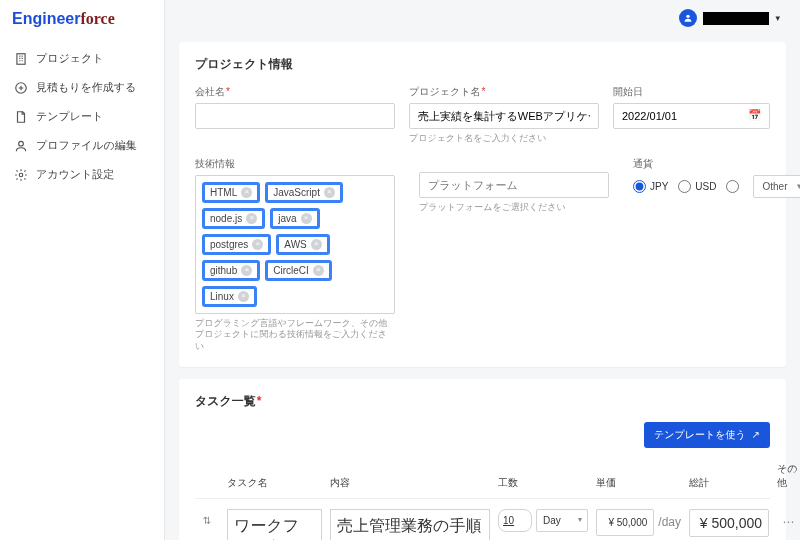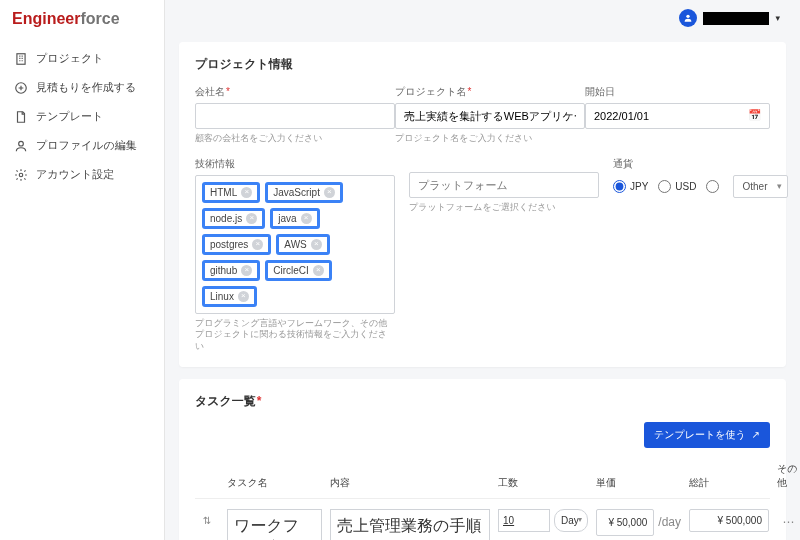--- a/index.html
+++ b/index.html
@@ -1,35 +1,35 @@
 <!DOCTYPE html>
 <html><head>
 <meta charset="utf-8">
 <style>
   * { box-sizing: border-box; margin: 0; padding: 0; }
   body { font-family: -apple-system, "Hiragino Sans", "Meiryo", sans-serif; background: #f5f6f8; font-size: 11px; color: #333; width: 800px; height: 540px; overflow: hidden; }
   .app { display: flex; height: 100%; }
   .sidebar { width: 165px; background: #fff; border-right: 1px solid #e5e5e5; }
   .logo { padding: 10px 12px; font-size: 16px; font-weight: 700; }
-  .logo-a { color: #b91c1c; }
-  .logo-b { color: #737373; }
+  .logo-a { color: #1d4ed8; }
+  .logo-b { color: #7f1d1d; font-family: Liberation Serif, serif; }
   .nav { list-style: none; padding: 6px 0; }
   .nav-item { display: flex; align-items: center; gap: 8px; padding: 7px 14px; color: #444; cursor: pointer; font-size: 11px; }
   .nav-icon { width: 14px; height: 14px; color: #555; display: flex; align-items: center; justify-content: center; }
   .main { flex: 1; overflow-y: auto; padding: 0 0 20px 0; }
   .topbar { height: 36px; display: flex; justify-content: flex-end; align-items: center; padding: 0 20px; gap: 6px; }
   .avatar { width: 18px; height: 18px; border-radius: 50%; background: #1a56db; display: flex; align-items: center; justify-content: center; }
   .avatar svg { width: 10px; height: 10px; fill: #fff; }
   .uname { background: #000; color: #000; padding: 1px 18px; font-size: 10px; }
   .caret { font-size: 9px; color: #333; }
   .card { background: #fff; border-radius: 4px; margin: 6px 14px 12px 14px; padding: 14px 16px; box-shadow: 0 1px 2px rgba(0,0,0,0.04); }
   .card-title { font-size: 12px; font-weight: 600; margin-bottom: 12px; }
   .asterisk::after { content: "*"; color: #d33; margin-left: 1px; }
-  .row3 { display: grid; grid-template-columns: 200px 190px 1fr; }
-  .row3b { display: grid; grid-template-columns: 200px 190px 1fr; gap: 14px; margin-top: 12px; align-items: start; }
+  .row3 { display: grid; grid-template-columns: 200px 190px 1fr; gap: 14px; }
+  .row3b { display: grid; grid-template-columns: 200px 190px 1fr; gap: 24px; margin-top: 12px; align-items: start; }
   .field-label { font-size: 10px; color: #666; margin-bottom: 4px; display: block; }
   .input, .select { width: 100%; border: 1px solid #d0d3d8; border-radius: 2px; padding: 6px 8px; font-size: 11px; background: #fff; }
   .input.empty { color: #333; }
   .hint { font-size: 9px; color: #999; margin-top: 4px; line-height: 1.3; }
   .date-wrap { position: relative; }
   .date-wrap .cal-icon { position: absolute; right: 8px; top: 6px; color: #555; }
   .tagbox { border: 1px solid #d0d3d8; border-radius: 2px; padding: 6px; min-height: 70px; display: flex; flex-wrap: wrap; gap: 5px; align-content: flex-start; }
   .tag { display: inline-flex; align-items: center; gap: 4px; border: 3px solid #3b82f6; border-radius: 3px; padding: 2px 5px; font-size: 10px; color: #444; background: #fff; }
   .tag-x { width: 11px; height: 11px; border-radius: 50%; background: #d0d3d8; color: #fff; display: inline-flex; align-items: center; justify-content: center; font-size: 8px; line-height: 1; cursor: pointer; }
   .currency-row { display: flex; align-items: center; gap: 10px; }
@@ -37,27 +37,27 @@
   .radio input { accent-color: #1a56db; }
   .other-sel { border: 1px solid #d0d3d8; border-radius: 2px; padding: 5px 20px 5px 8px; font-size: 10px; color: #555; position: relative; background: #fff; cursor: pointer; margin-left: auto; }
   .other-sel::after { content: "▾"; position: absolute; right: 6px; top: 5px; color: #888; font-size: 9px; }
   .tpl-btn-row { display: flex; justify-content: flex-end; margin-bottom: 10px; }
   .tpl-btn { background: #1a56db; color: #fff; border: none; border-radius: 3px; padding: 6px 10px; font-size: 10px; display: inline-flex; align-items: center; gap: 6px; cursor: pointer; }
   .task-head { display: grid; grid-template-columns: 24px 95px 160px 90px 85px 80px 24px; gap: 8px; font-size: 10px; color: #444; padding: 4px 0 8px 0; align-items: end; }
   .task-row { display: grid; grid-template-columns: 24px 95px 160px 90px 85px 80px 24px; gap: 8px; align-items: flex-start; padding: 10px 0; border-top: 1px solid #eee; }
   .drag { color: #888; font-size: 10px; text-align: center; padding-top: 6px; cursor: grab; }
   .ta { border: 1px solid #d0d3d8; border-radius: 0; padding: 5px 6px; font-size: 16px; min-height: 38px; line-height: 1.4; }
   .eff-cell { display: flex; gap: 4px; }
-  .eff-cell .num { width: 52px; border: 1px solid #d0d3d8; border-radius: 0; padding: 5px 4px; font-size: 10px; text-align: left; text-decoration: underline; }
-  .eff-cell .unit { flex: 1; border: 1px solid #d0d3d8; border-radius: 10px; padding: 5px 6px; font-size: 10px; position: relative; background: #fff; }
+  .eff-cell .num { width: 34px; border: 1px solid #d0d3d8; border-radius: 8px; padding: 5px 4px; font-size: 10px; text-align: left; text-decoration: underline; }
+  .eff-cell .unit { flex: 1; border: 1px solid #d0d3d8; border-radius: 2px; padding: 5px 6px; font-size: 10px; position: relative; background: #fff; }
   .eff-cell .unit::after { content: "▾"; position: absolute; right: 5px; color: #888; font-size: 8px; }
   .price-cell { display: flex; align-items: center; gap: 4px; }
   .price-cell .val { flex: 1; border: 1px solid #d0d3d8; border-radius: 2px; padding: 7px 6px; font-size: 10px; text-align: right; }
   .price-cell .per { font-size: 12px; color: #888; }
-  .total { border: 1px solid #d0d3d8; border-radius: 2px; padding: 5px 6px; font-size: 10px; text-align: right; }
+  .total { border: 1px solid #d0d3d8; border-radius: 2px; padding: 5px 6px; font-size: 14px; text-align: right; }
   .dots { color: #888; text-align: center; padding-top: 6px; cursor: pointer; font-size: 12px; letter-spacing: 1px; }
 </style>
 </head>
 <body>
 
 <div class="app">
   <aside class="sidebar">
     <div class="logo">
       <span class="logo-a">Engineer</span><span class="logo-b">force</span>
     </div>
@@ -122,21 +122,20 @@
       <span class="caret">▾</span>
     </div>
 
     <div class="card">
       <div class="card-title">プロジェクト情報</div>
 
       <div class="row3">
         <div>
           <label class="field-label asterisk">会社名</label>
           <input class="input empty" value="" style="">
-          <div class="hint">顧客の会社名をご入力ください</div>
         </div>
         <div>
           <label class="field-label asterisk">プロジェクト名</label>
           <input class="input" value="売上実績を集計するWEBアプリケーション" style="">
           <div class="hint">プロジェクト名をご入力ください</div>
         </div>
         <div>
           <label class="field-label">開始日</label>
           <div class="date-wrap">
             <input class="input" value="2022/01/01" style="">

